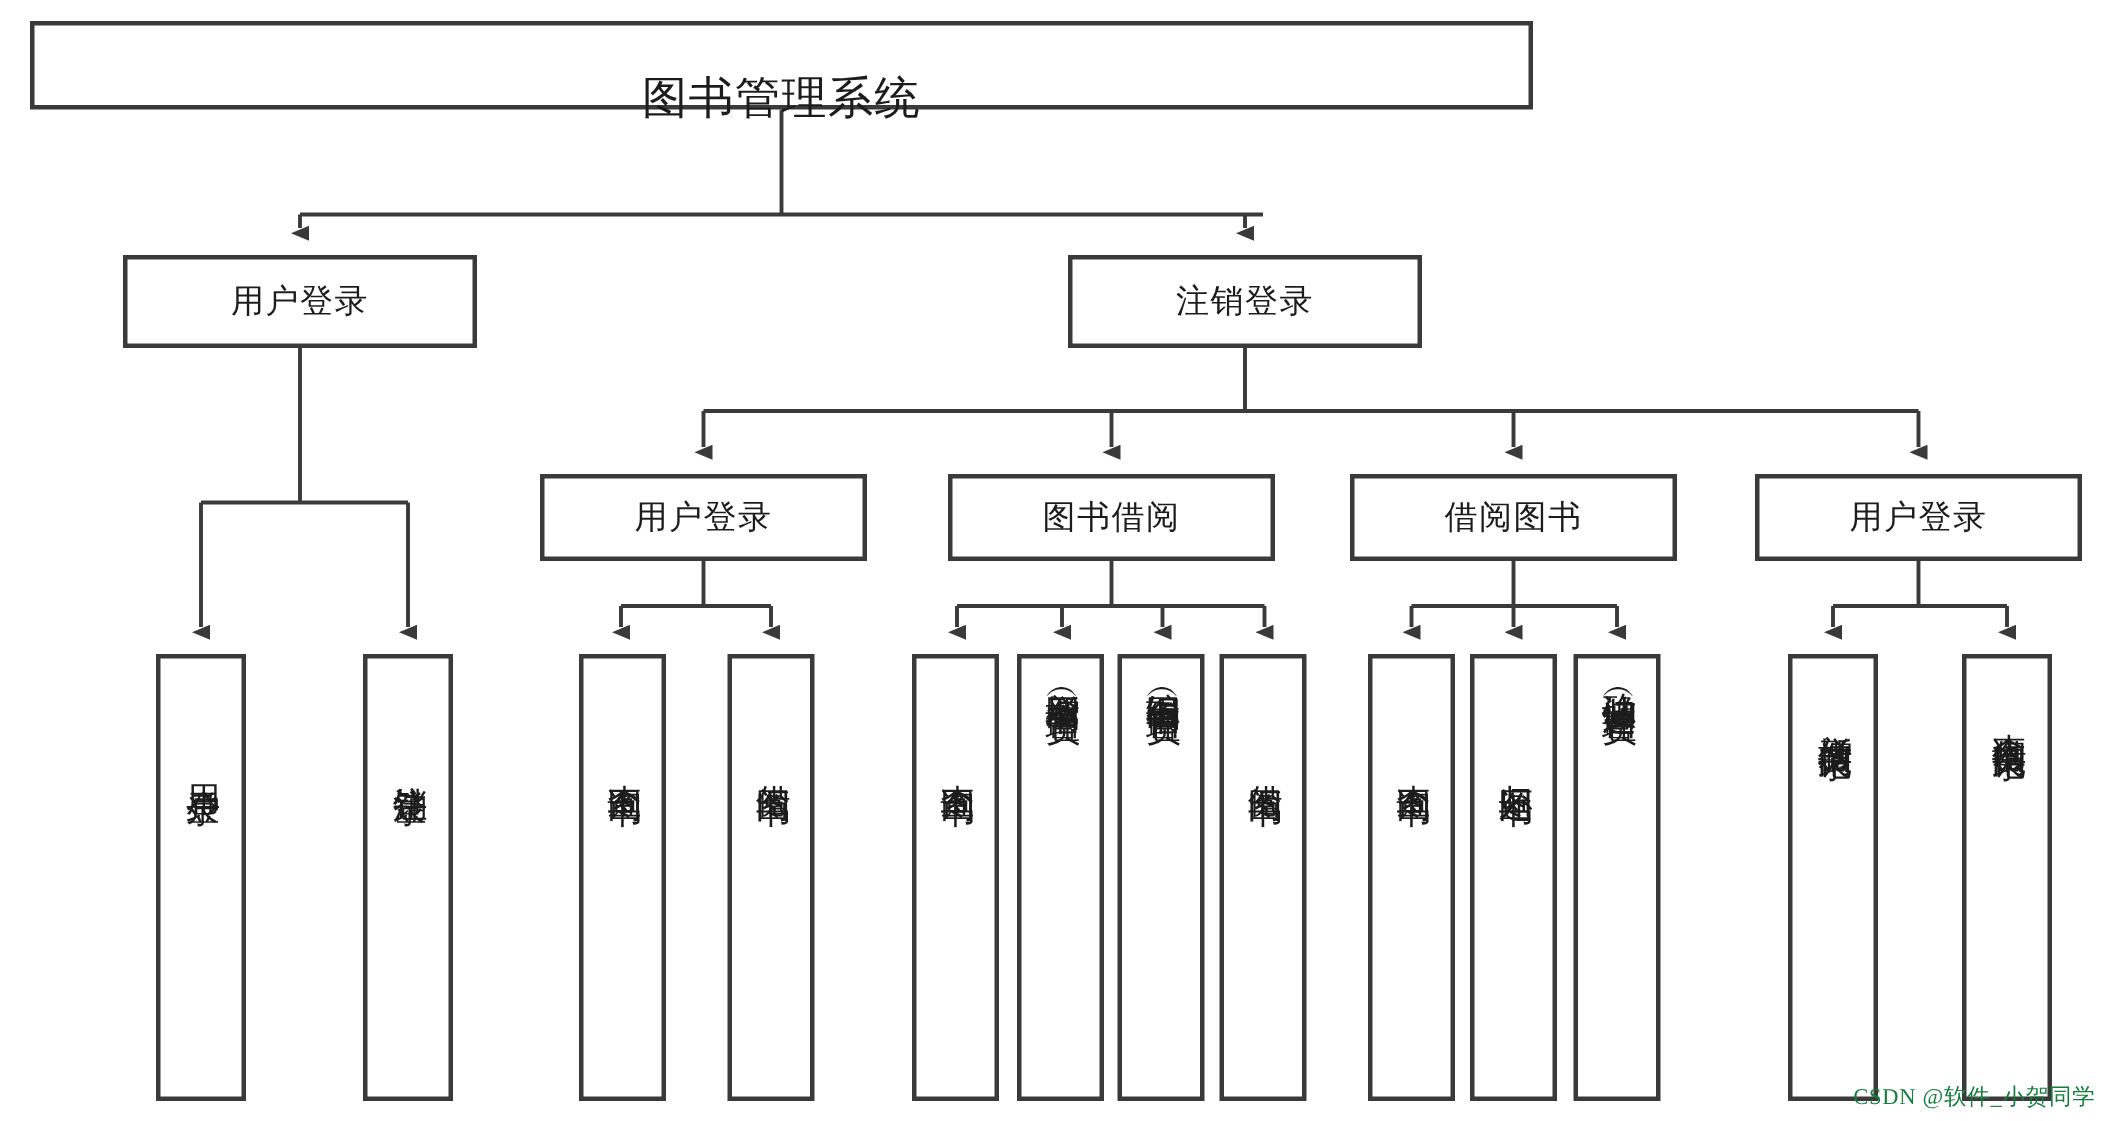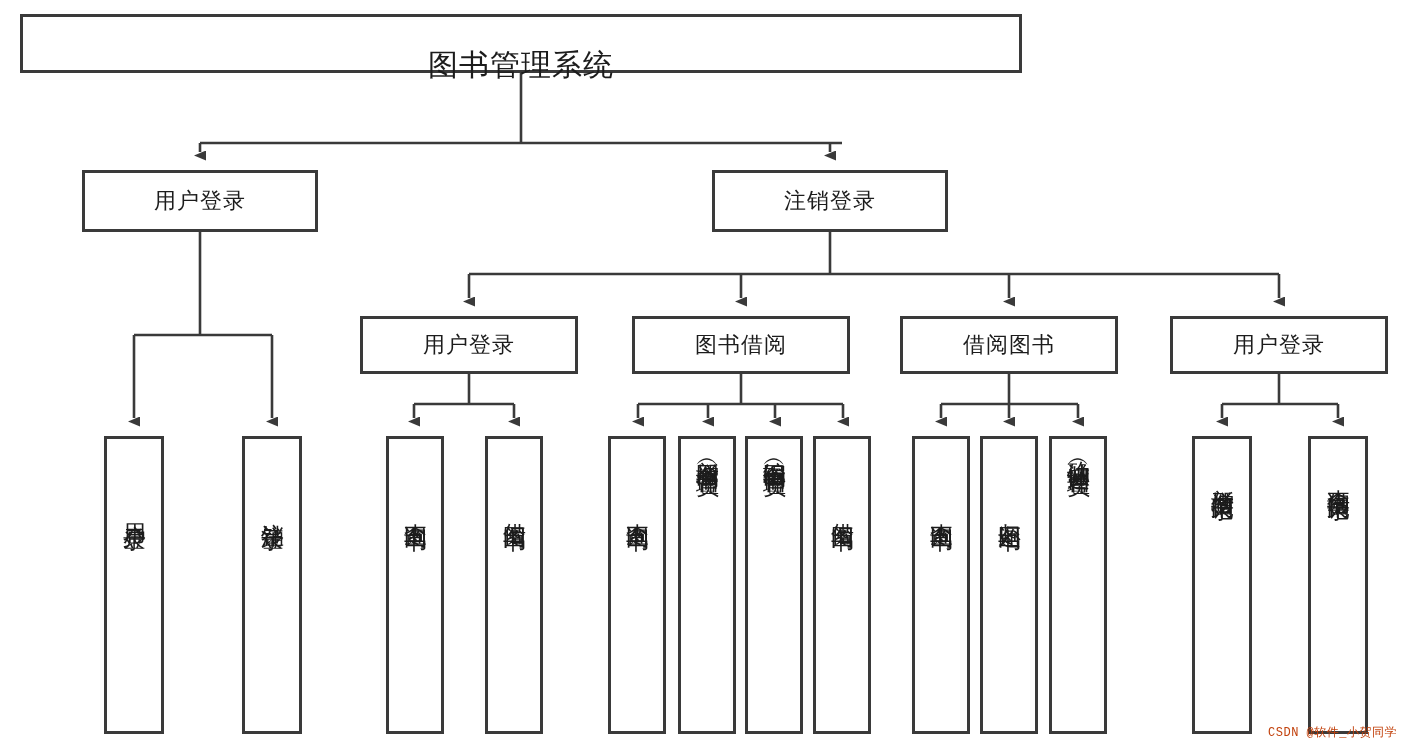--- a/index.html
+++ b/index.html
@@ -28,23 +28,23 @@
   .connector {
     stroke: #3a3a3a;
     stroke-width: 2.6;
     fill: none;
     stroke-linecap: butt;
   }
   .watermark {
     position: absolute;
     right: 8px;
     bottom: 6px;
-    font-family: Liberation Mono, monospace;
-    font-size: 12px;
-    color: #c2410c;
+    font-family: Liberation Serif, serif;
+    font-size: 15px;
+    color: #15803d;
     letter-spacing: 0.5px;
     white-space: nowrap;
     user-select: none;
   }
   .vnode {
     position: absolute;
     box-sizing: border-box;
     background: #ffffff;
     border: 3px solid #3a3a3a;
     display: flex;

